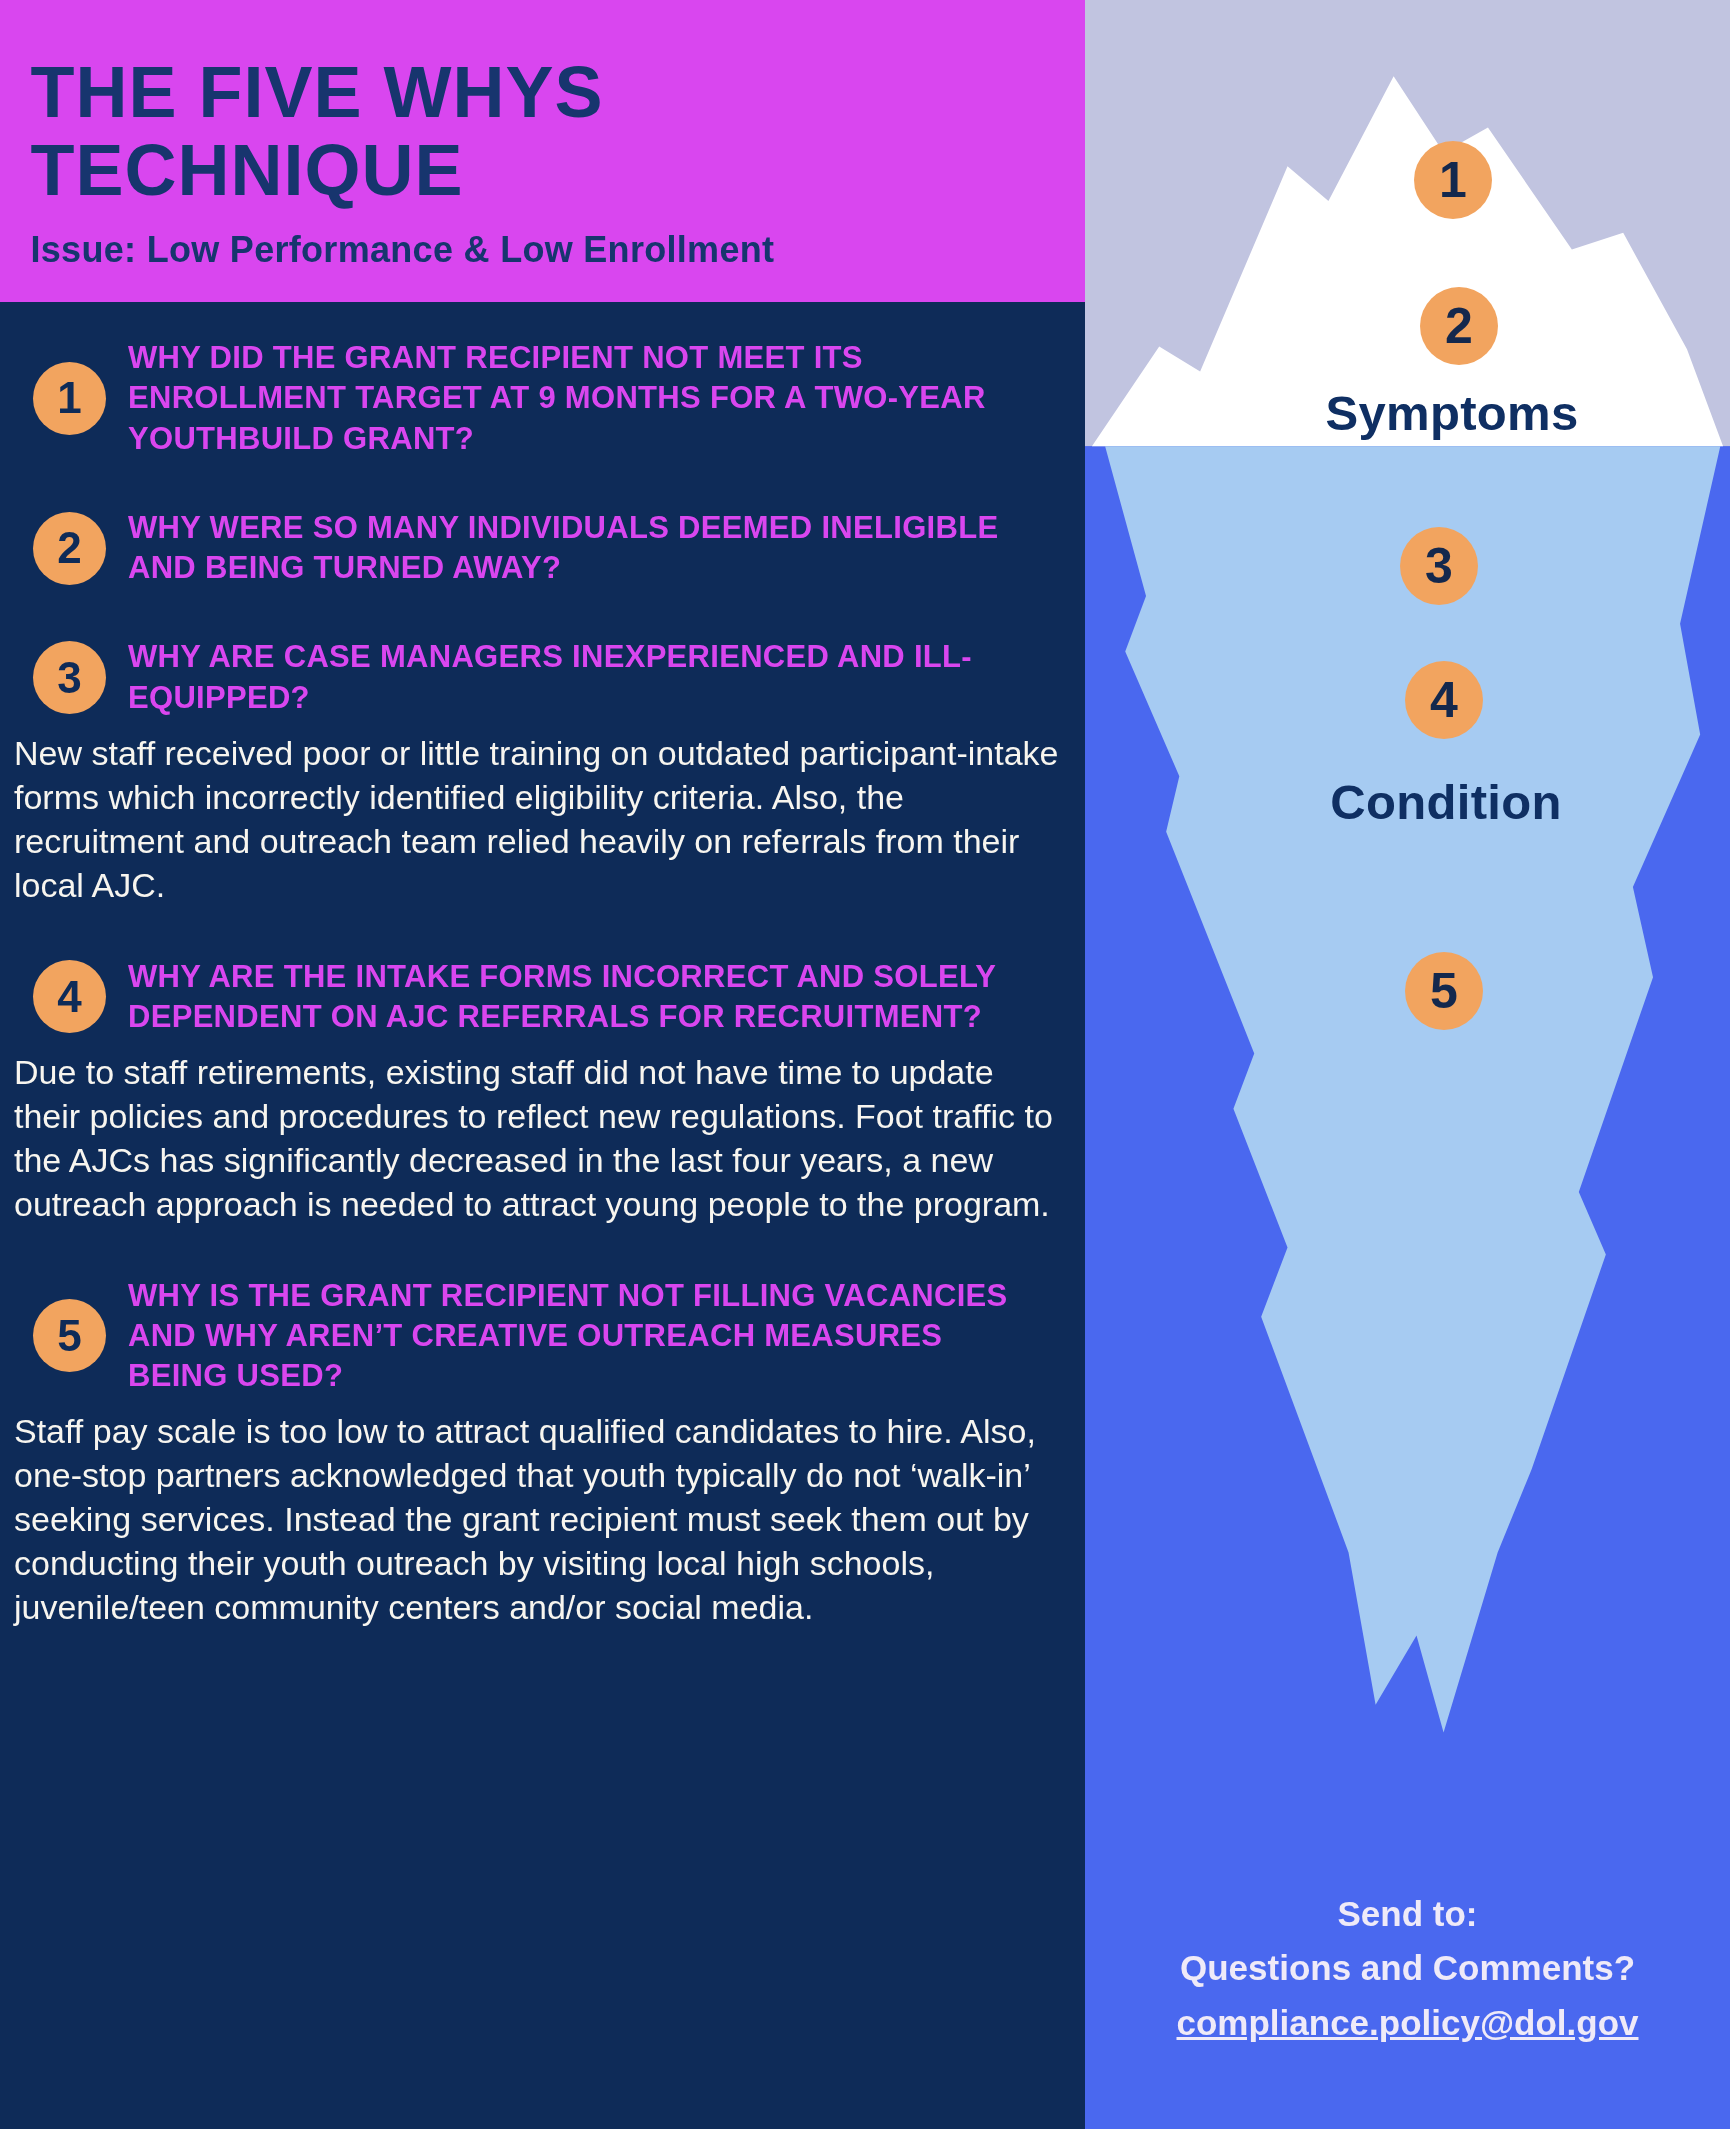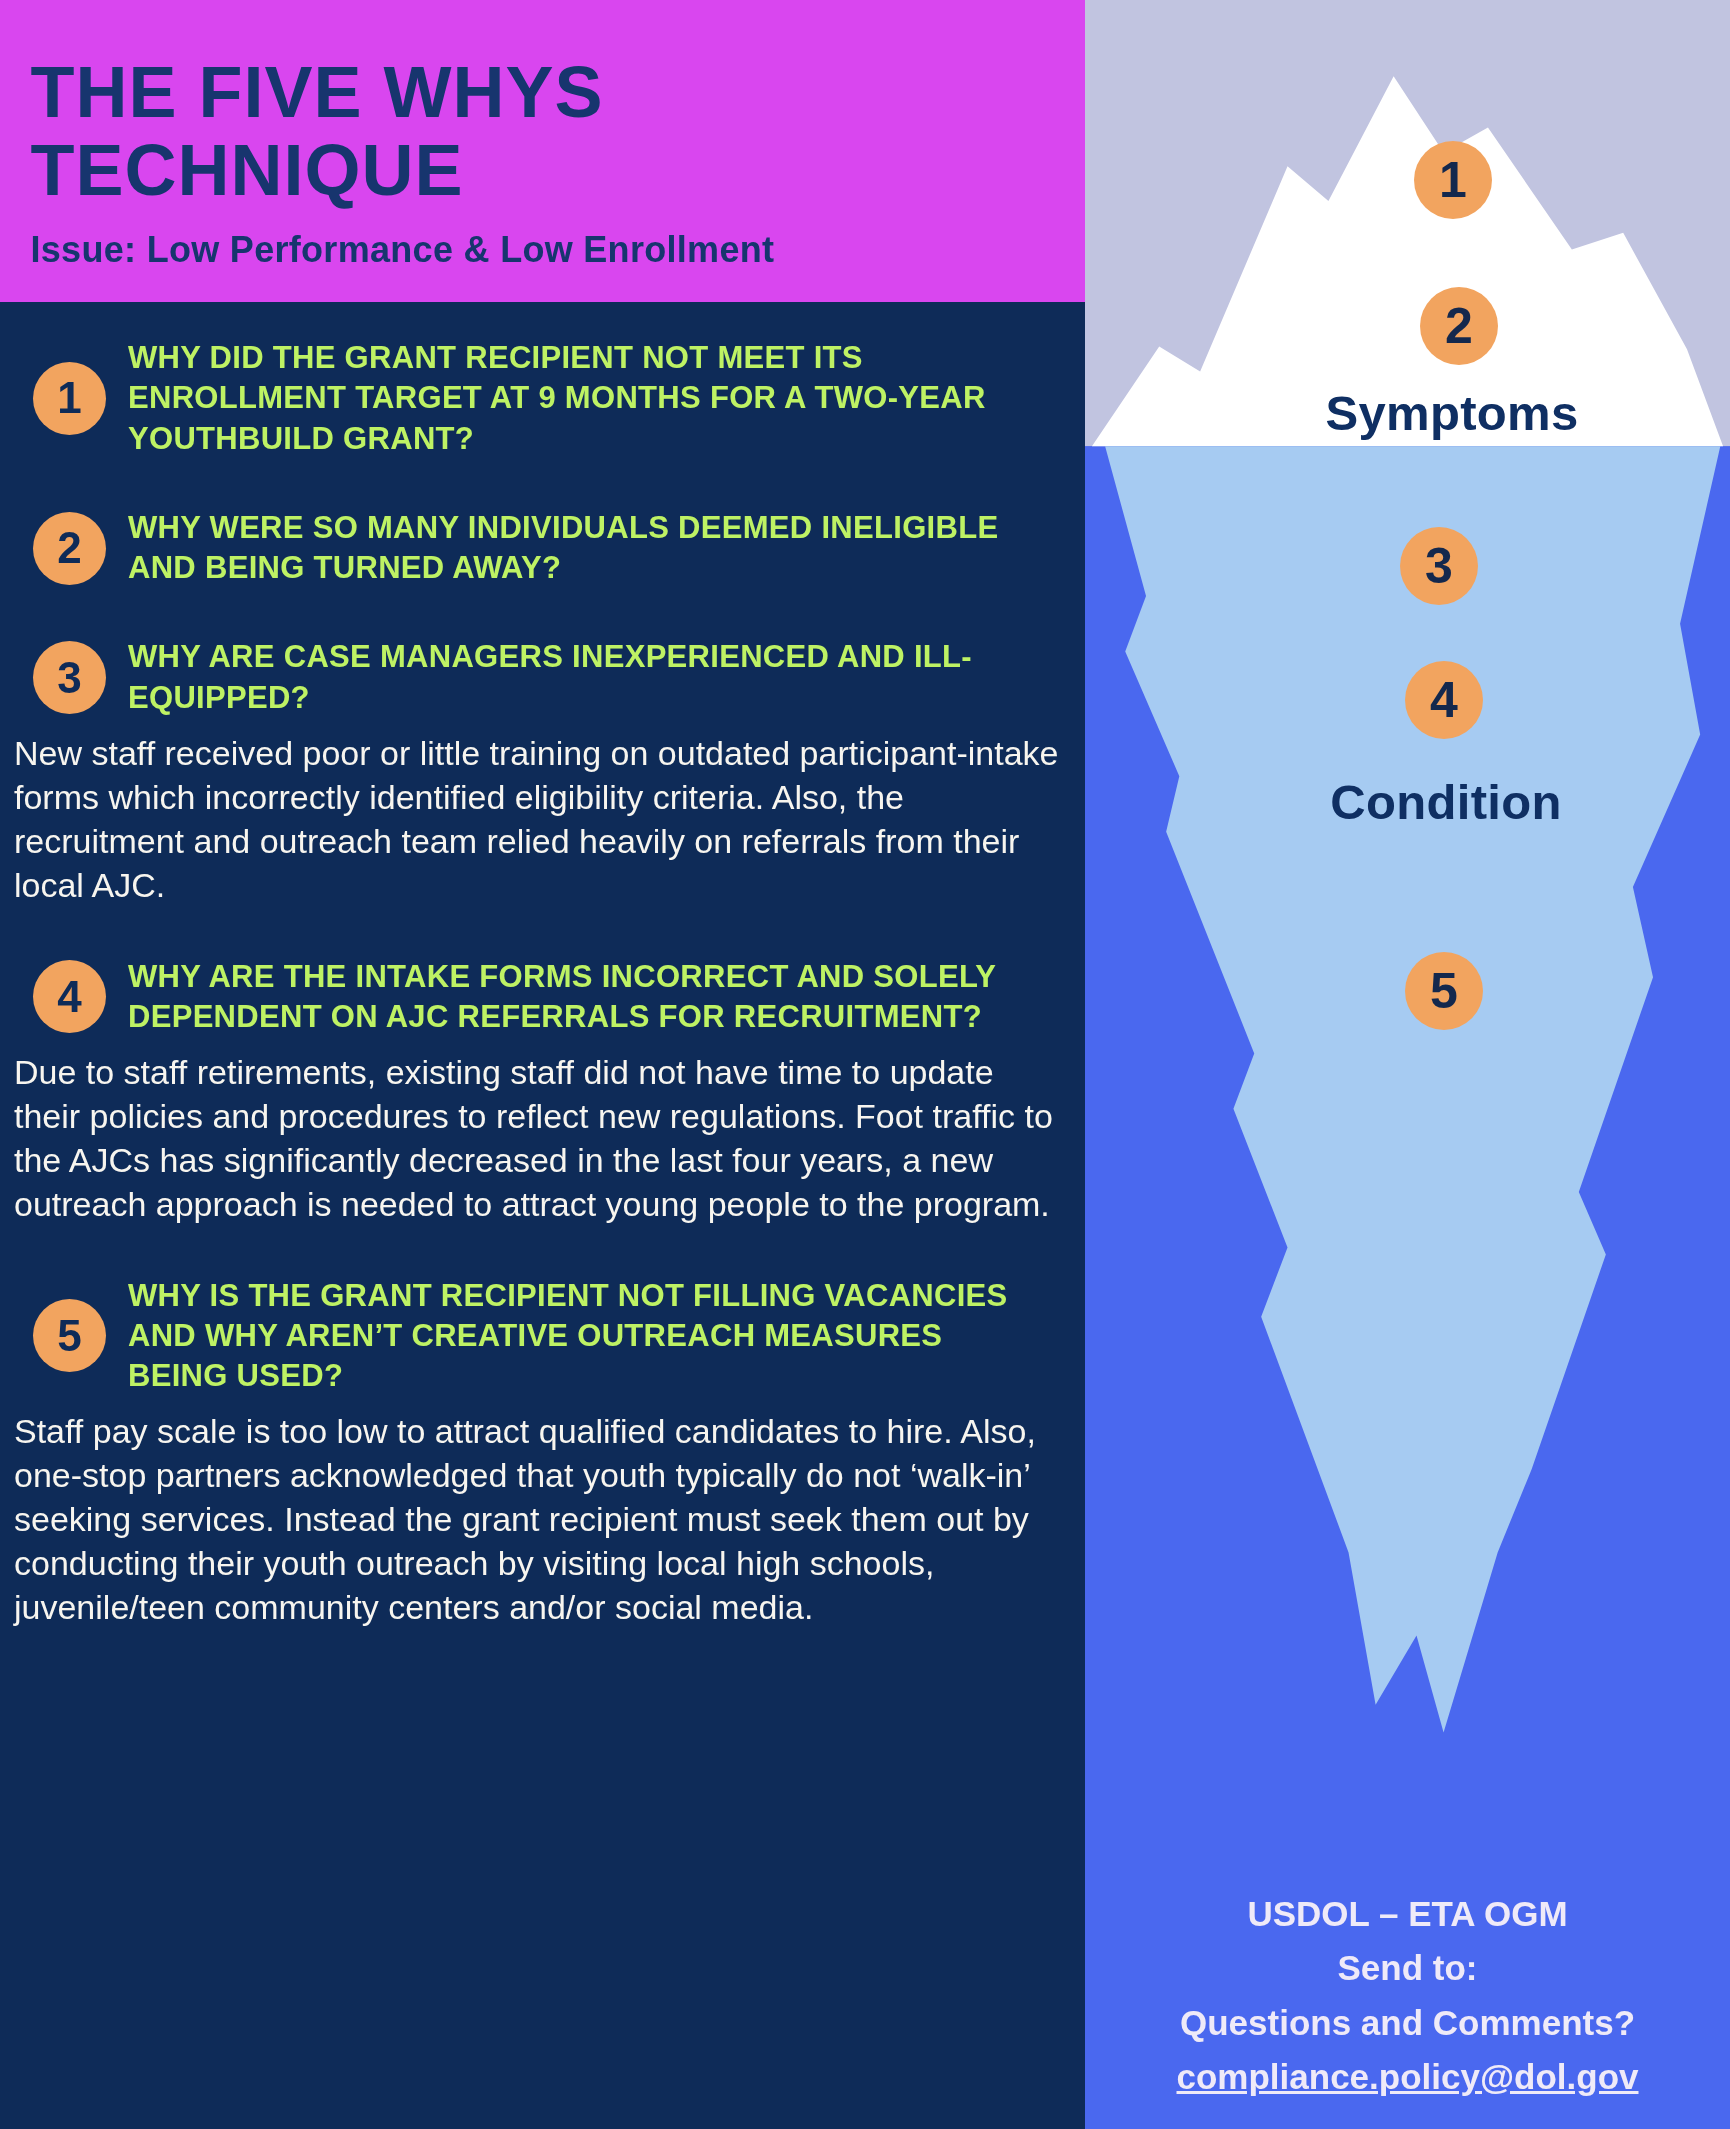--- a/index.html
+++ b/index.html
@@ -29,21 +29,21 @@
   .why { margin:0 0 49px 0; }
   .why-head {
     display:flex; align-items:center; gap:22px; padding-left:33px; padding-right:21px;
   }
   .num-circle {
     flex:0 0 auto; width:73px; height:73px; border-radius:50%;
     background:#f2a45f; color:#0e2b58; font-size:44px; font-weight:800;
     display:flex; align-items:center; justify-content:center;
   }
   .why-q {
-    color:#bef264; font-weight:700; font-size:31px; line-height:1.3;
+    color:#d946ef; font-weight:700; font-size:31px; line-height:1.3;
     max-width:922px; letter-spacing:0.3px;
   }
   .why-a {
     margin:14px 21px 0 14px; color:#f7f5ef; font-size:34px; line-height:1.29;
   }
 
   
   .right-col {
     position:absolute; left:1085px; top:0; width:645px; height:2129px;
     background:#4a68ef;
@@ -136,21 +136,20 @@
     <div class="berg-num" style="left:335px; top:287px;">2</div>
     <div class="berg-label" style="left:367px; top:385px;">Symptoms</div>
 
     <div class="berg-num" style="left:315px; top:527px;">3</div>
     <div class="berg-num" style="left:320px; top:661px;">4</div>
     <div class="berg-label" style="left:361px; top:774px;">Condition</div>
 
     <div class="berg-num" style="left:320px; top:952px;">5</div>
 
     <div class="contact-footer">
-      <div>USDOL – ETA OGM</div>
       <div>Send to:</div>
       <div>Questions and Comments?</div>
       <div><a class="email-link">compliance.policy@dol.gov</a></div>
     </div>
   </div>
 
 </div>
 
 
 </body></html>

